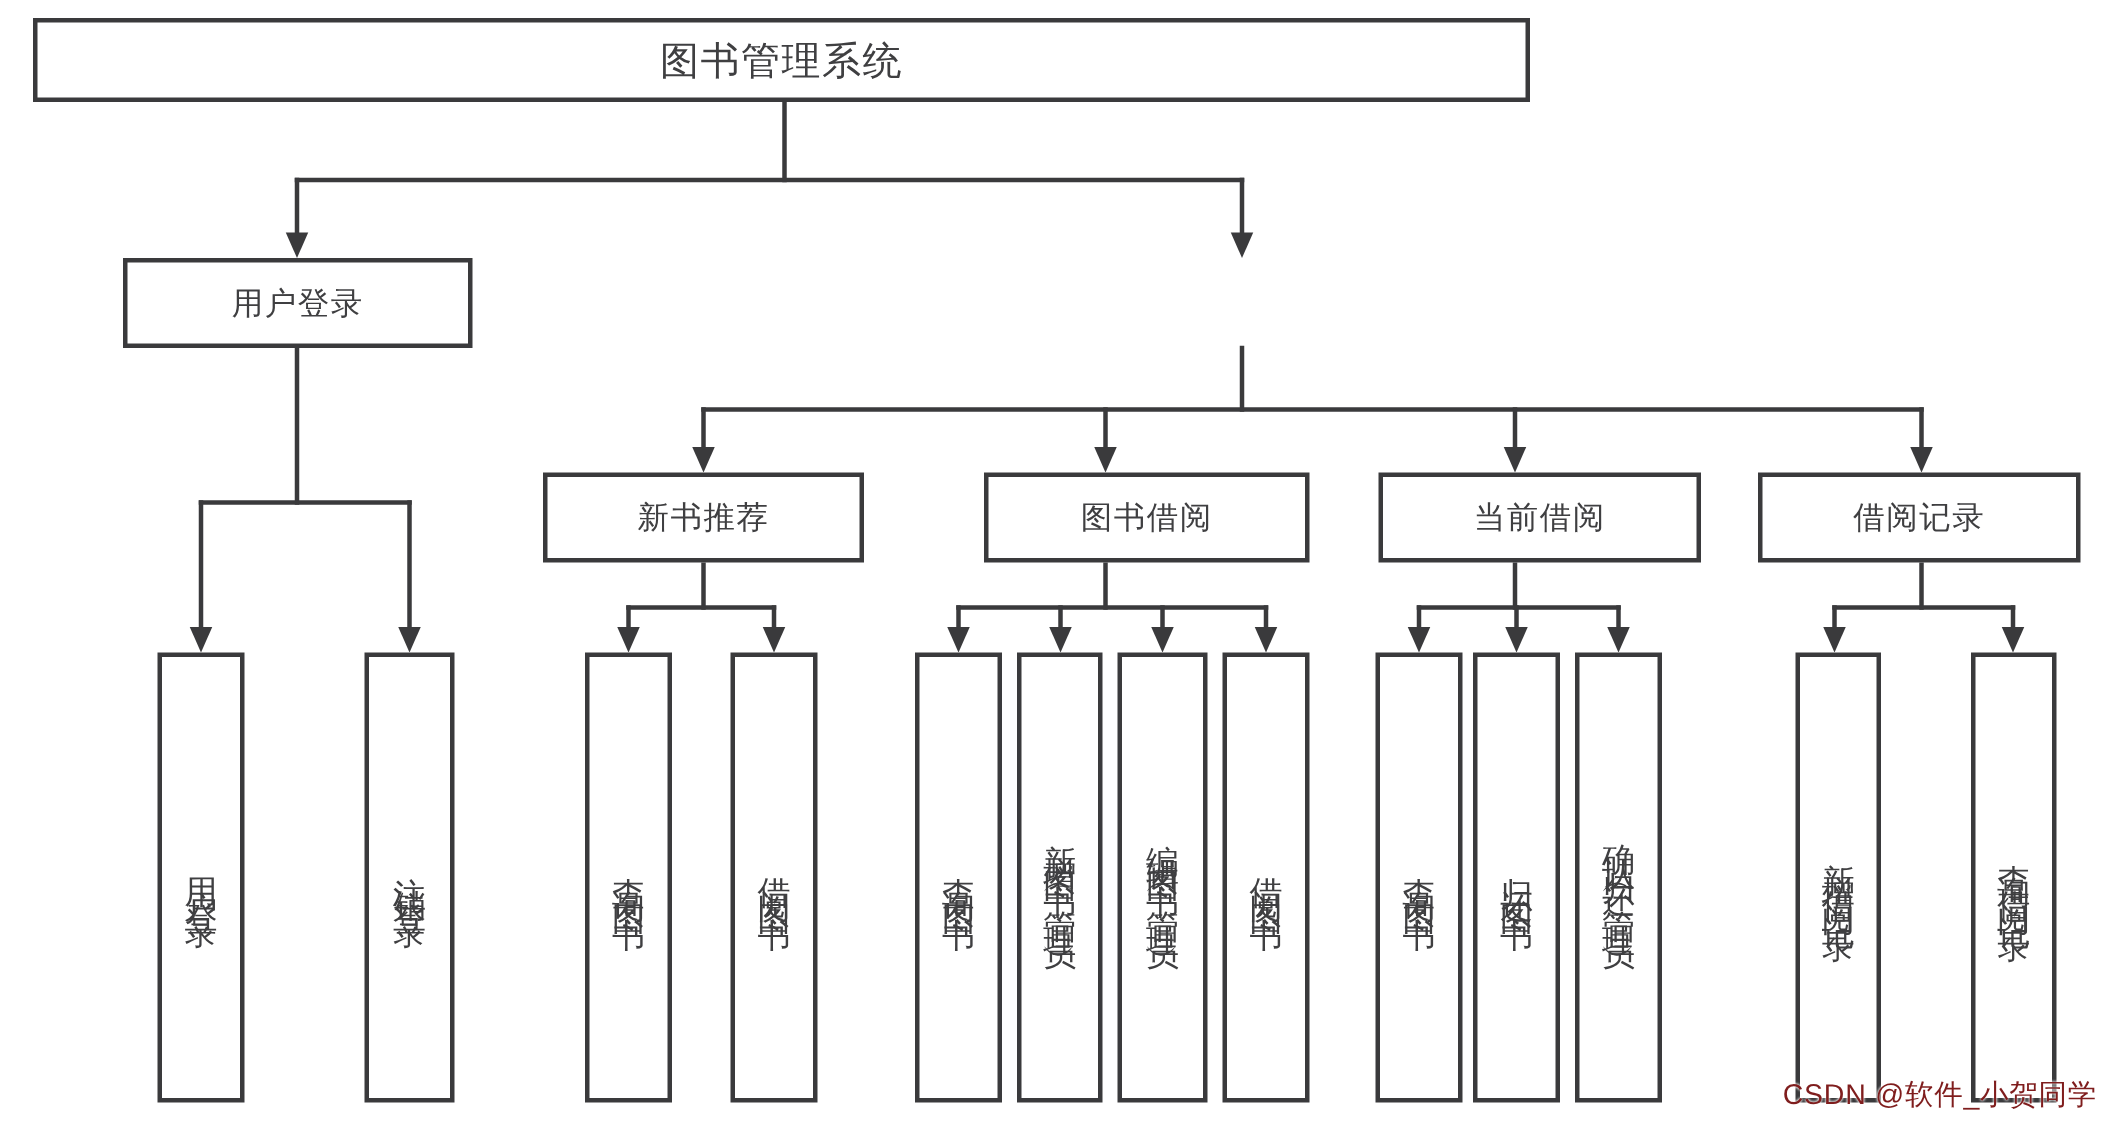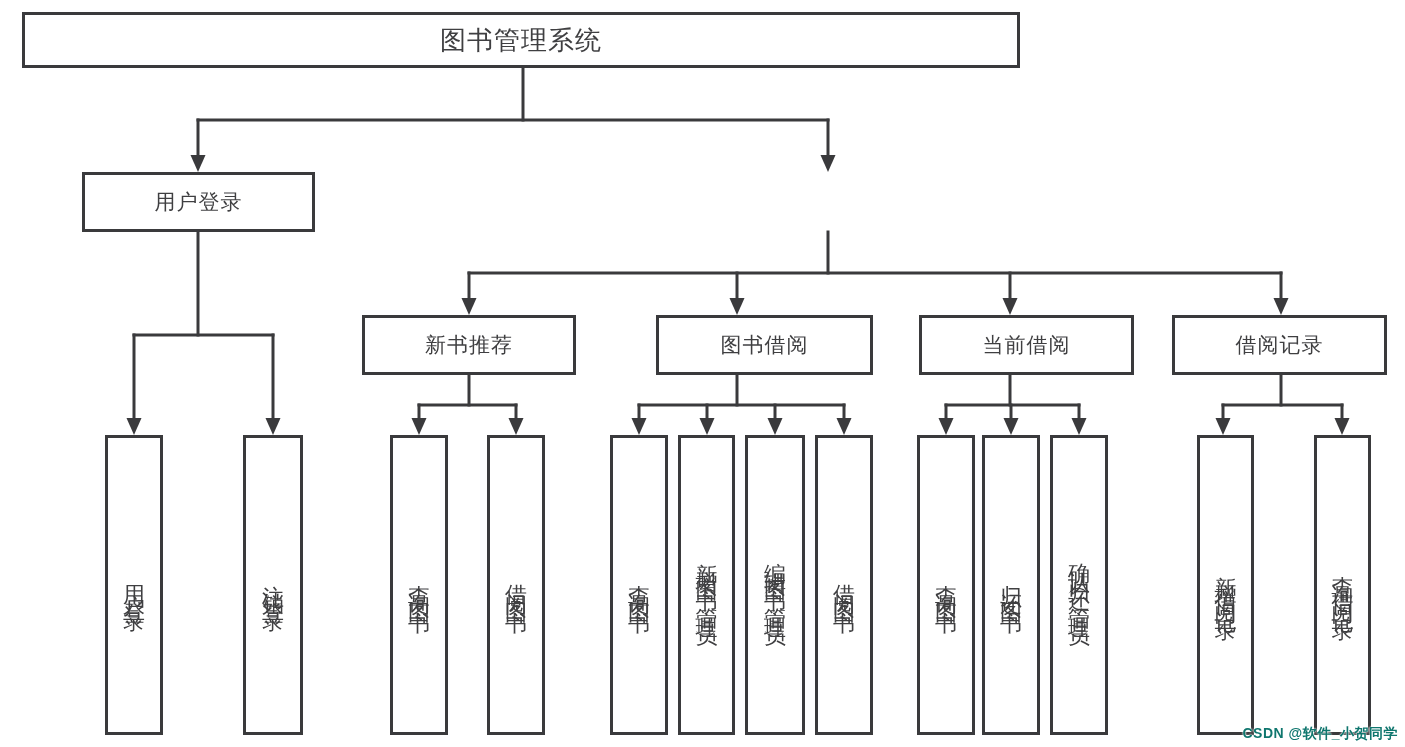--- a/index.html
+++ b/index.html
@@ -40,26 +40,25 @@
     text-orientation: mixed;
     font-size: 22px;
     letter-spacing: 9px;
     white-space: normal;
     line-height: 1;
   }
   .watermark {
     position: absolute;
     right: 7px;
     bottom: 4px;
-    font-size: 14px;
-    color: #0f766e;
+    font-size: 19px;
+    color: #7f1d1d;
     text-shadow: 0 0 2px #ffffff, 0 0 2px #ffffff;
     letter-spacing: 0.5px;
     z-index: 5;
-    font-weight: bold;
   }
 </style>
 </head>
 <body>
 
 <div class="stage">
 
   <svg class="connectors" viewBox="0 0 1405 747" xmlns="http://www.w3.org/2000/svg">
       <line x1="523" y1="68" x2="523" y2="120" stroke="#3a3a3c" stroke-width="3" stroke-linecap="square"></line>
       <line x1="198" y1="232" x2="198" y2="335" stroke="#3a3a3c" stroke-width="3" stroke-linecap="square"></line>

